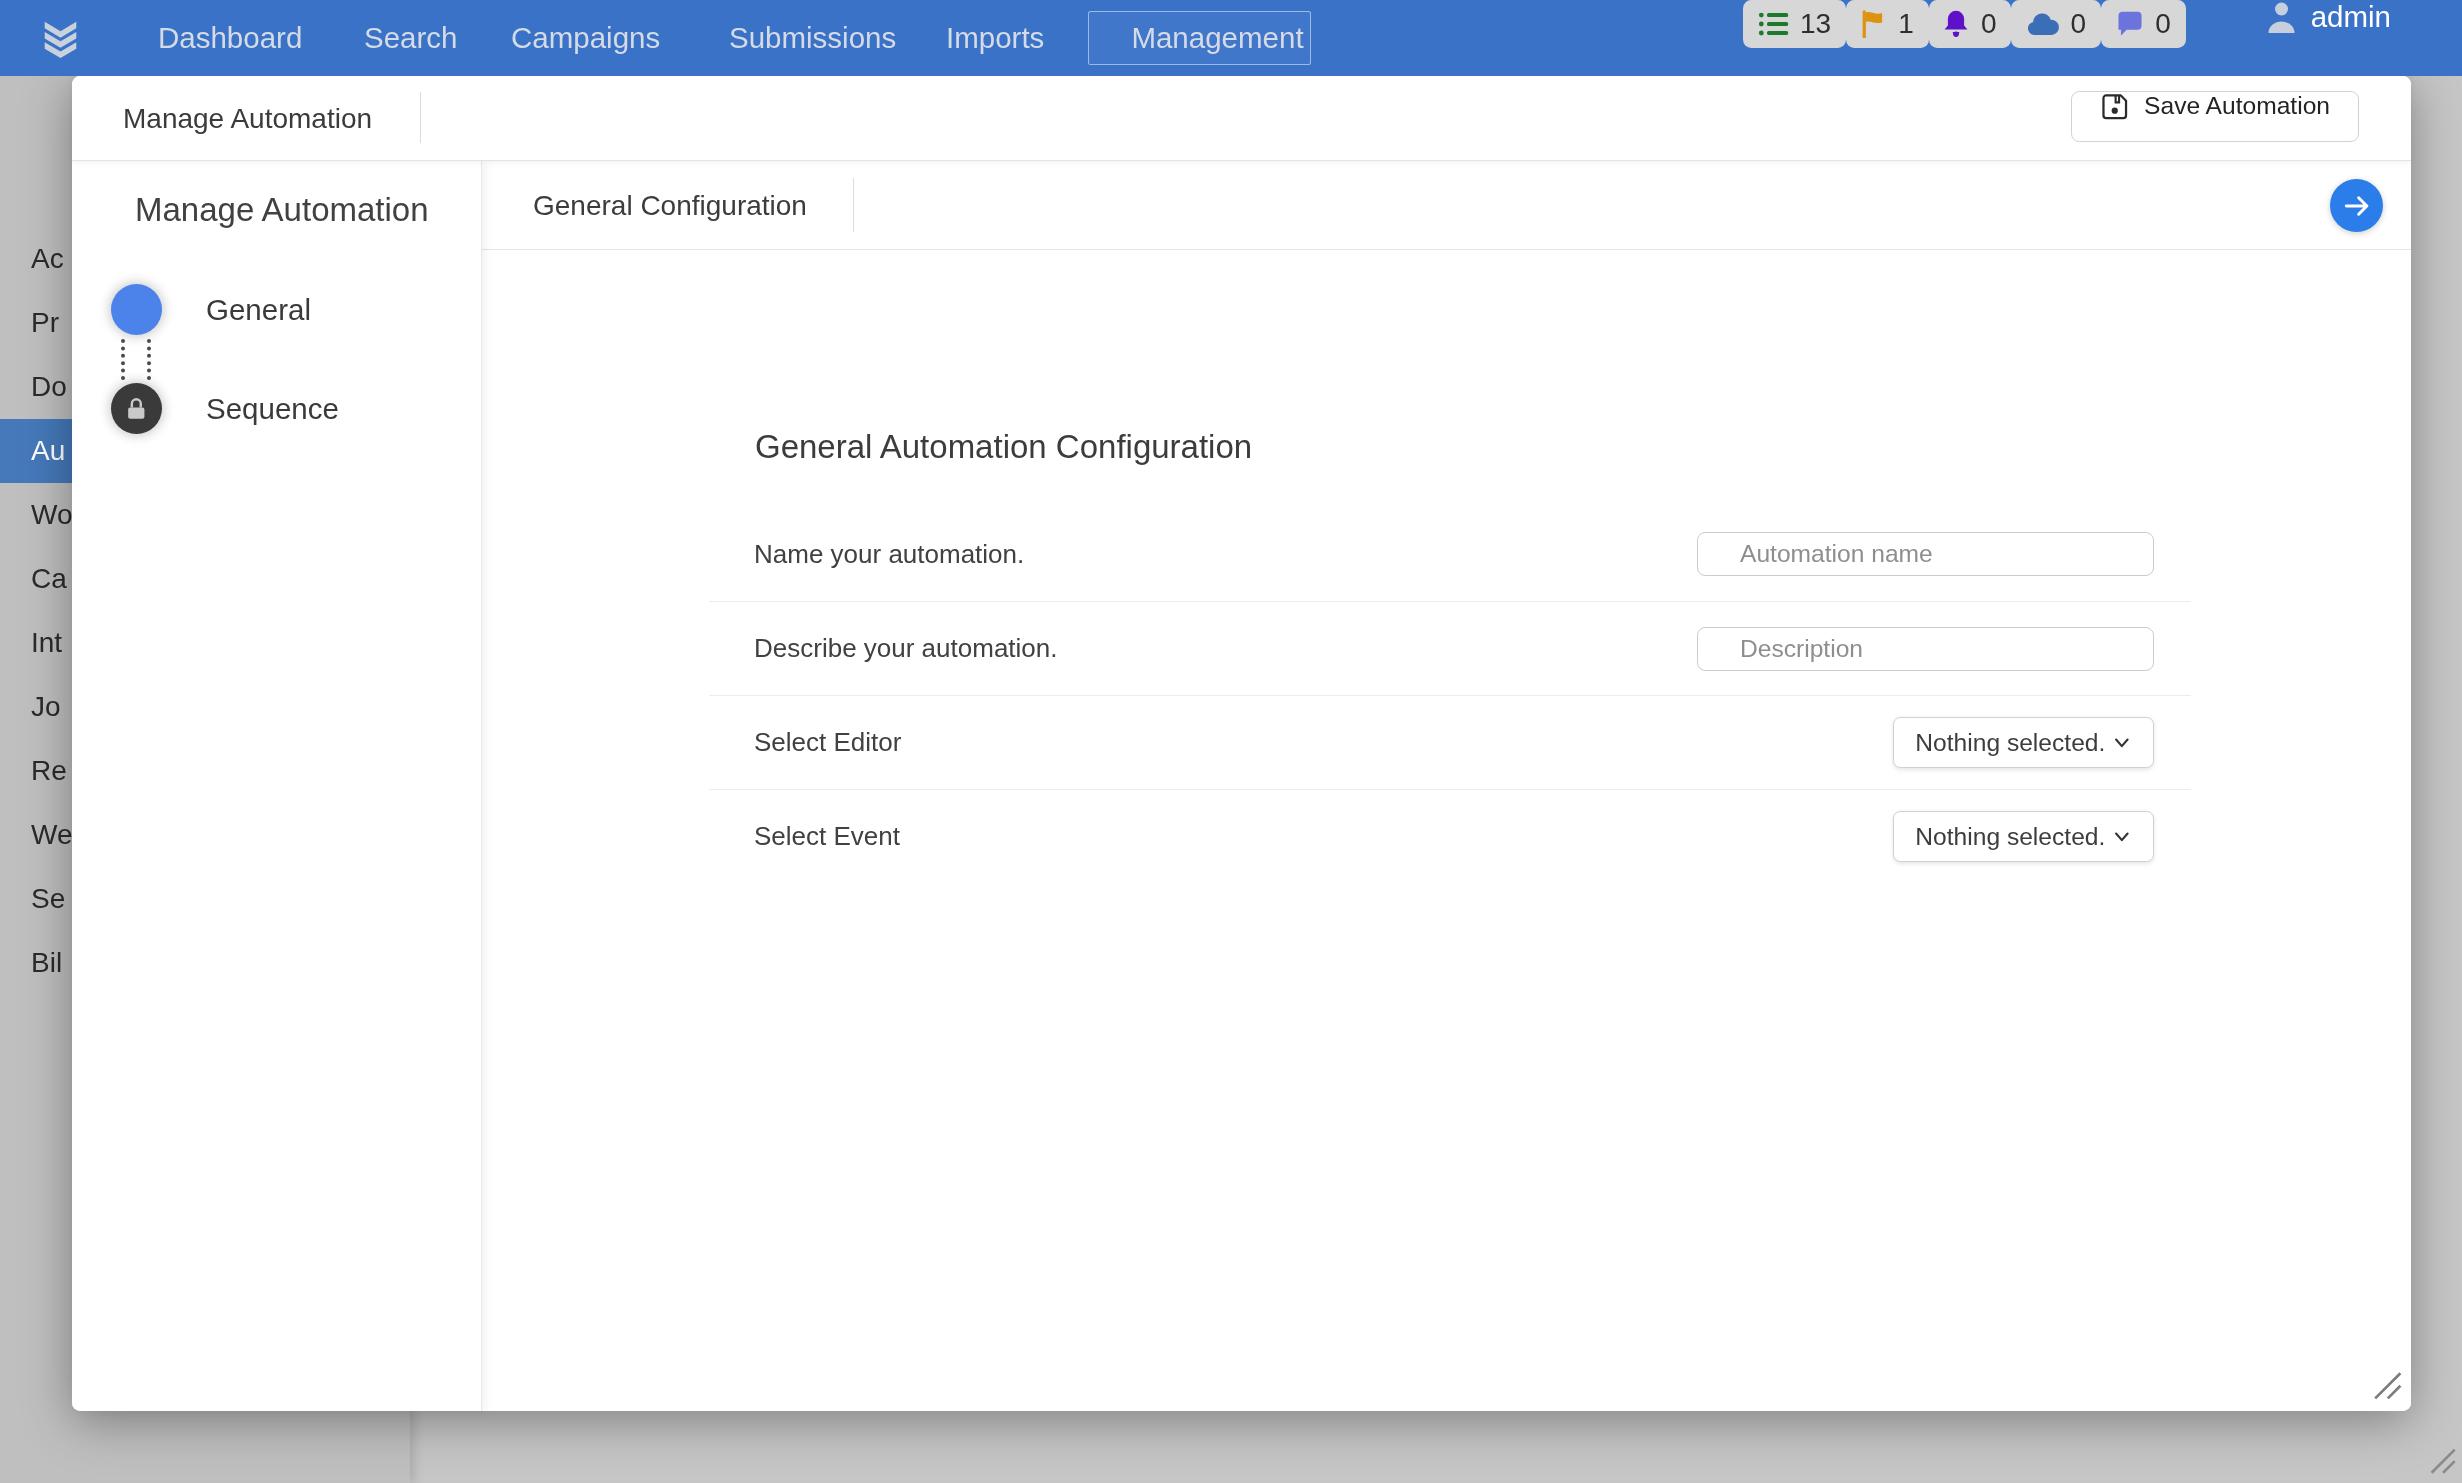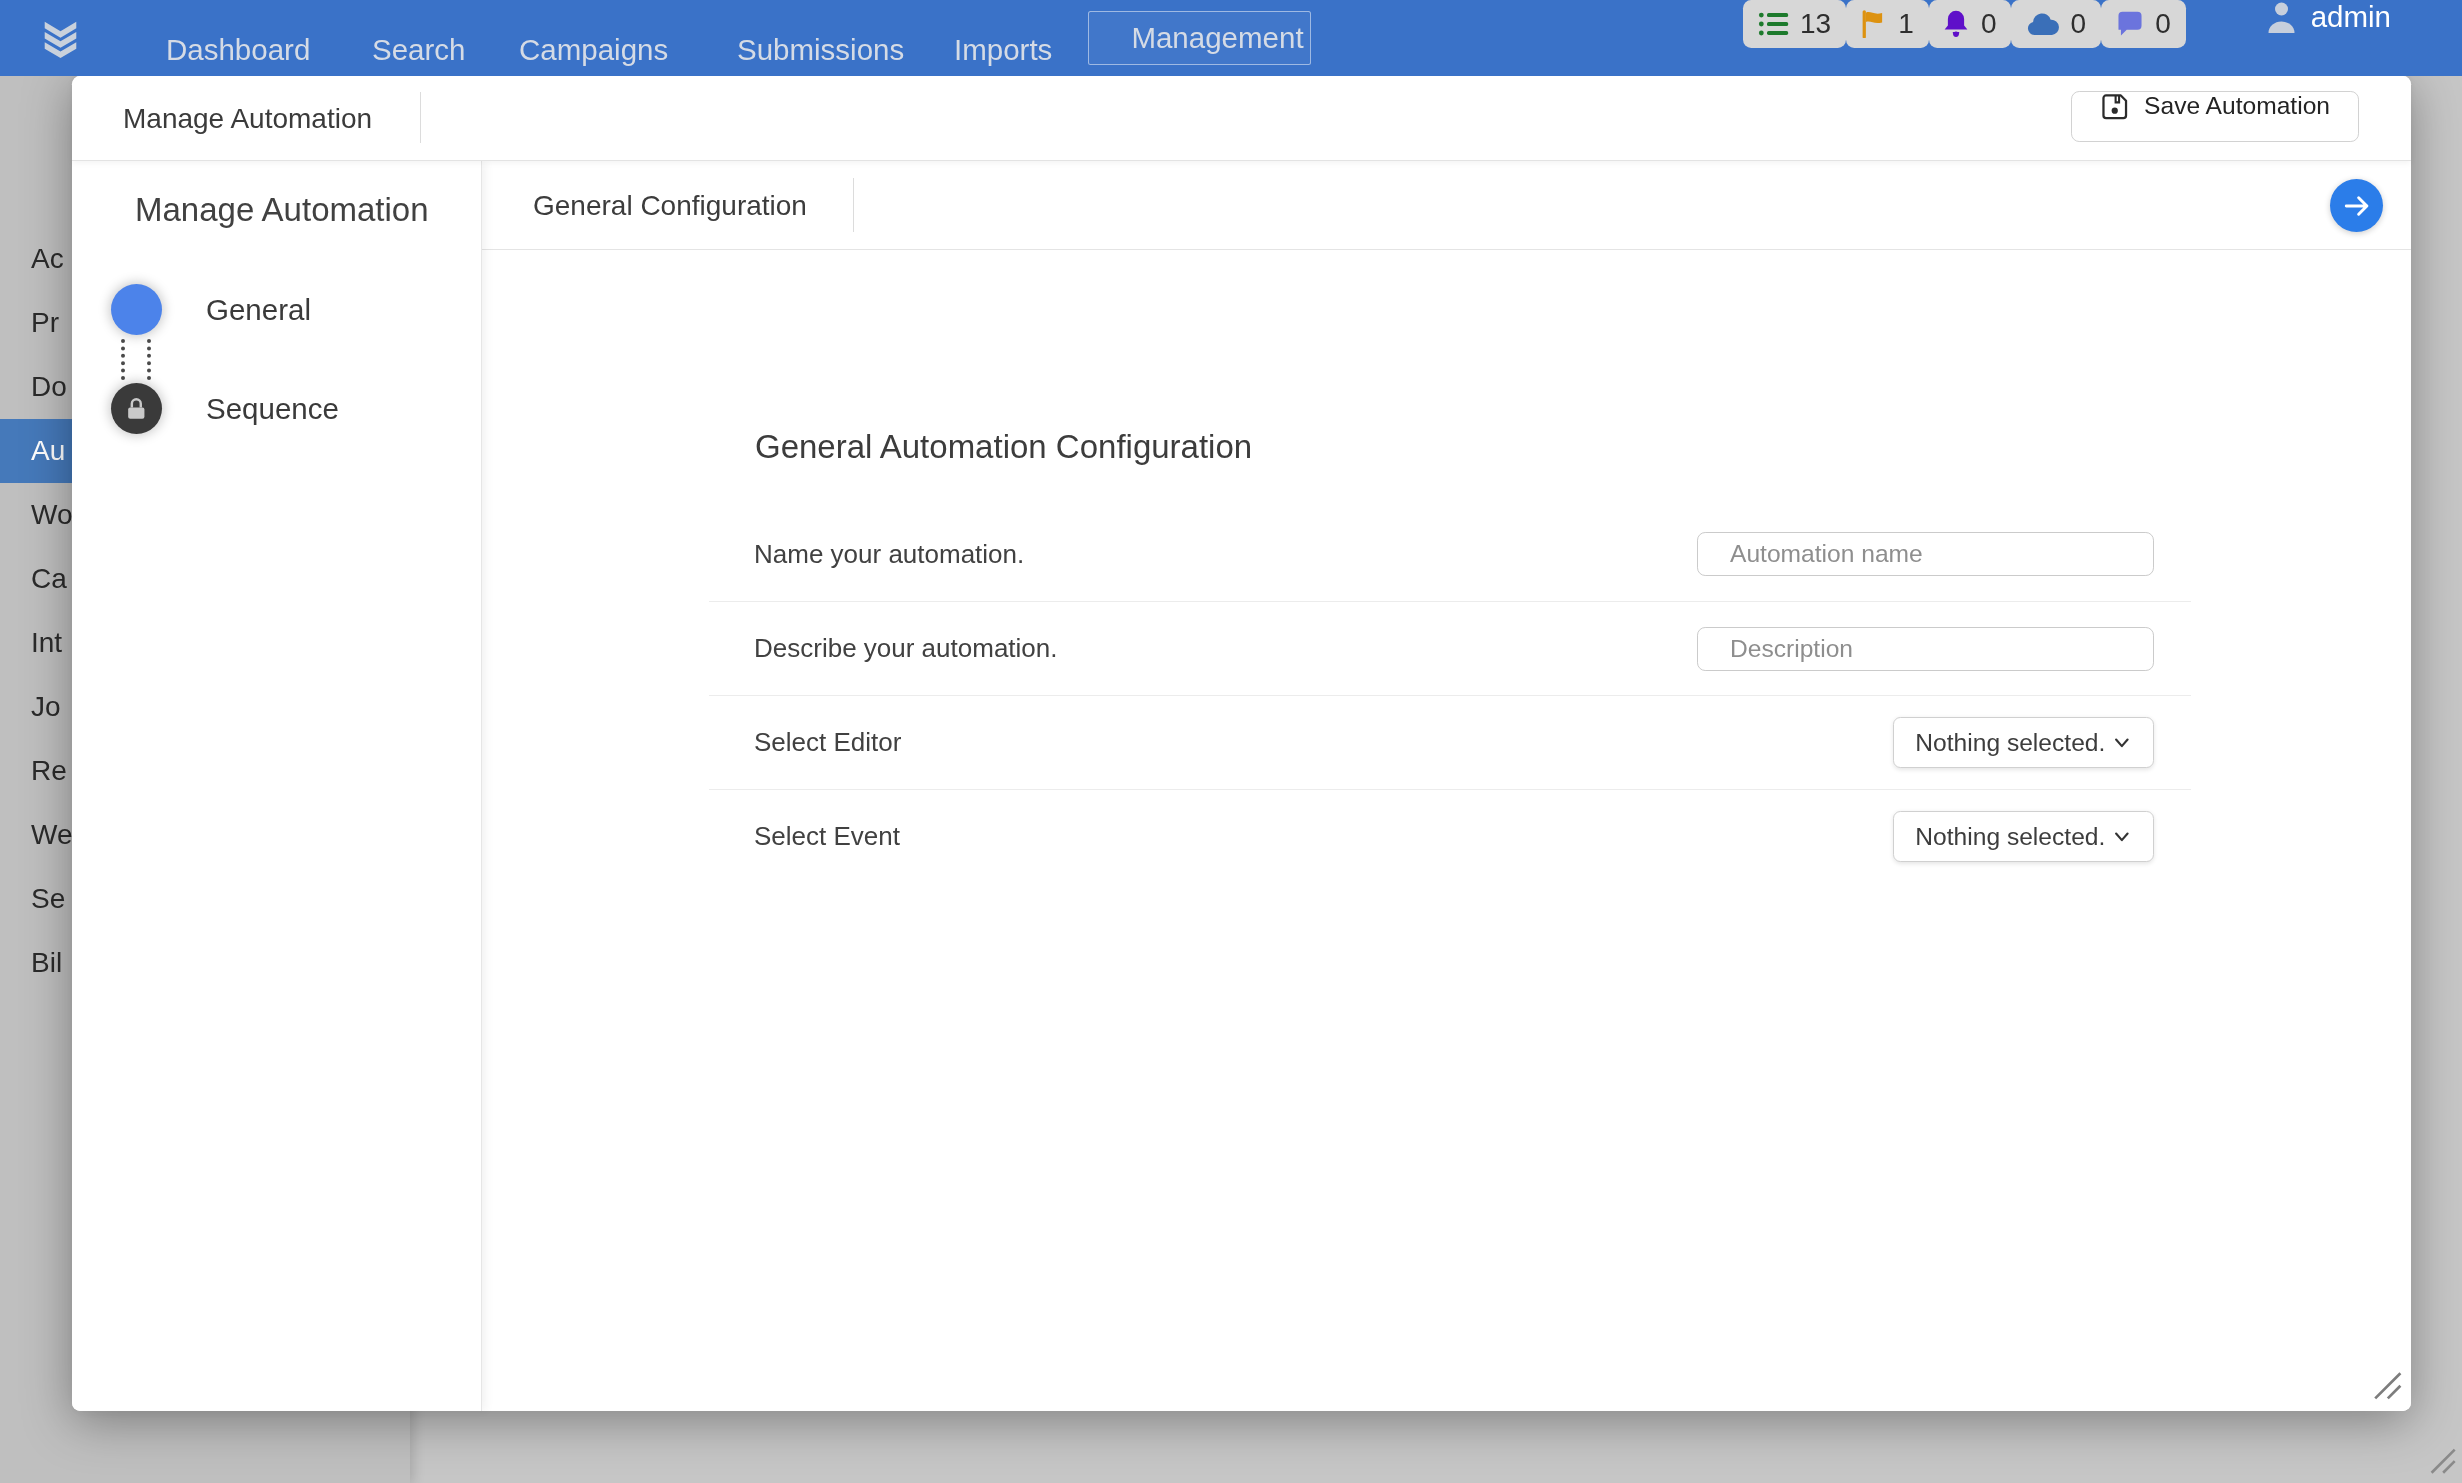--- a/index.html
+++ b/index.html
@@ -11,22 +11,22 @@
     overflow: hidden;
   }
 
   
   .nav {
     position: absolute; left: 0; top: 0; width: 2462px; height: 76px;
     background: #3a72c8; z-index: 30;
   }
   .nav-logo { position: absolute; left: 44px; top: 19.7px; }
   .nav-item {
-    position: absolute; top: 12px; height: 76px; line-height: 76px;
-    color: #d5dbe5; font-size: 29.5px; cursor: pointer; white-space: nowrap; margin-left: 8px;
+    position: absolute; top: 0; height: 76px; line-height: 76px;
+    color: #d5dbe5; font-size: 29.5px; cursor: pointer; white-space: nowrap;
   }
   .nav-item-box {
     position: absolute; left: 1088px; top: 10.7px; width: 223px; height: 54px;
     border: 1.6px solid rgba(235,240,248,0.55); border-radius: 2.5px;
     background: rgba(255,255,255,0.04);
     color: #d5dbe5; font-size: 29.5px; line-height: 51px; text-align: center;
     cursor: pointer;
     padding-left: 36px;
   }
   .nav-right {
@@ -126,21 +126,21 @@
   .form-heading { position: absolute; left: 273px; top: 267px; font-size: 33px; color: #3c3c3c; }
   .rows { position: absolute; left: 227px; top: 346px; width: 1482px; }
   .frow {
     height: 94px; display: flex; align-items: center; justify-content: space-between;
     padding-left: 45px; padding-right: 37px;
   }
   .frow + .frow { border-top: 0.8px solid #ececec; }
   .frow-label { font-size: 26px; color: #414141; }
   .text-input {
     width: 457px; height: 44px; border: 1.6px solid #cbcbcb; border-radius: 8.2px;
-    padding: 0 32px; font-size: 24.6px; color: #333; outline: none;
+    padding: 0 42px; font-size: 24.6px; color: #333; outline: none;
     font-family: "Liberation Sans", sans-serif;
   }
   .text-input::placeholder { color: #8e8e8e; opacity: 1; }
   .select-btn {
     width: 261px; height: 51px; border: 1.6px solid #d0d0d0; border-radius: 7.4px;
     background: #fff; box-shadow: 0 1.6px 4.1px rgba(0,0,0,0.10);
     display: inline-flex; align-items: center; justify-content: space-between;
     padding: 0 21.3px; font-size: 24.6px; color: #3d3d3d; cursor: pointer;
   }
   .modal-grip { position: absolute; right: 7.4px; bottom: 5.7px; }

